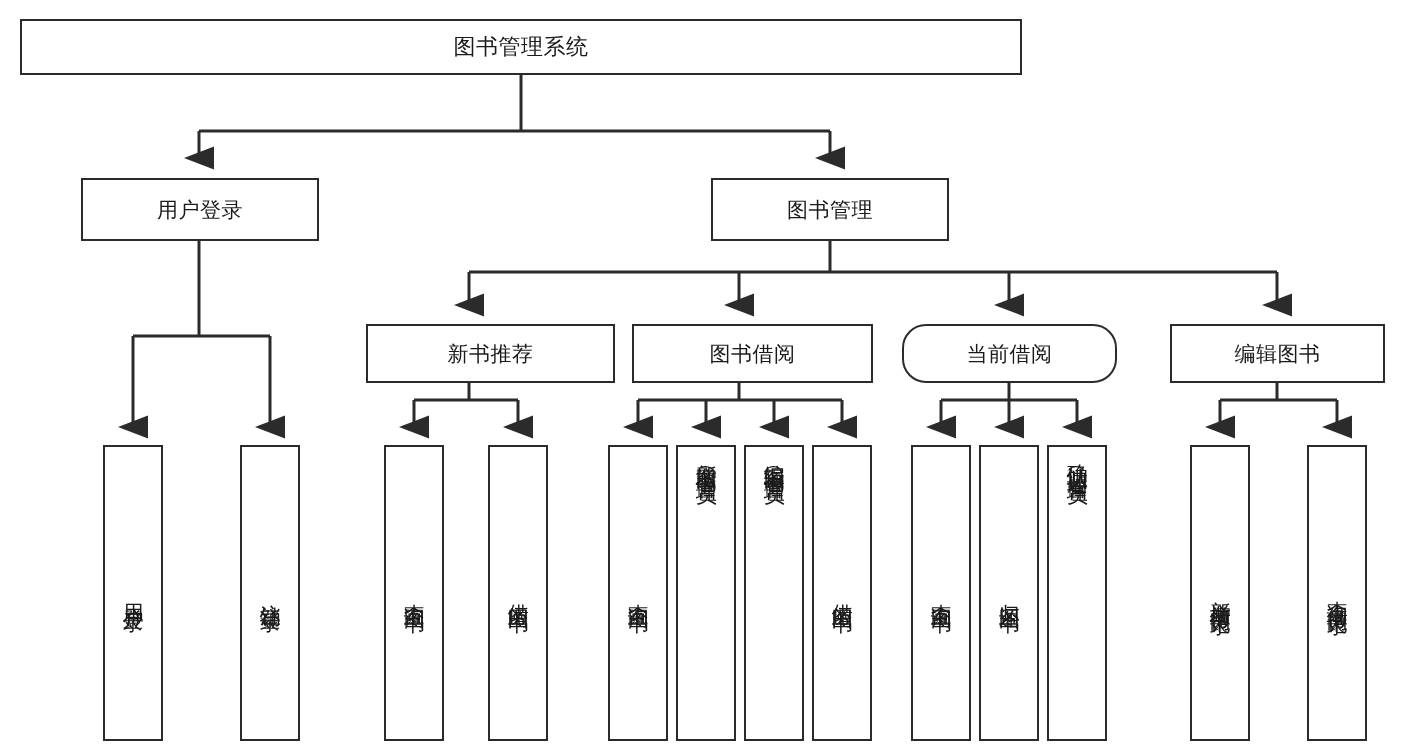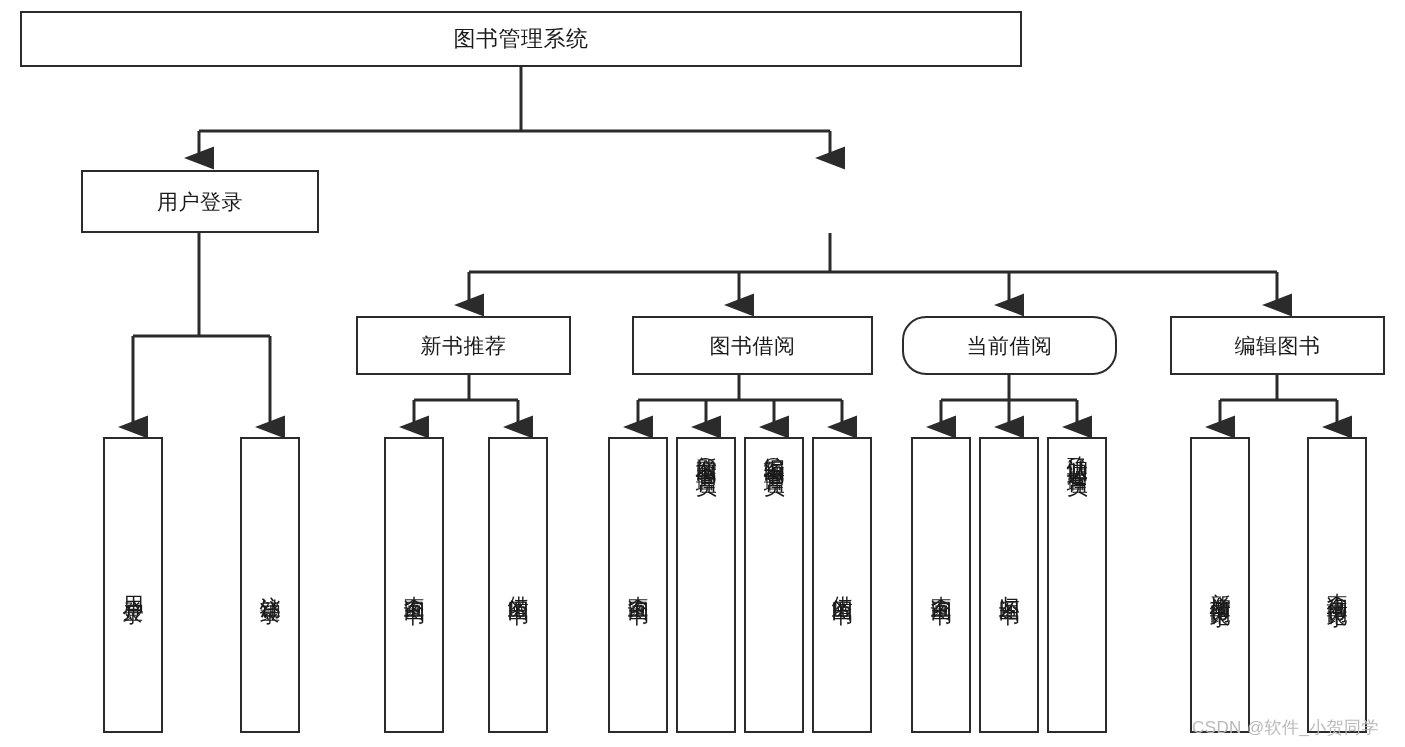--- a/index.html
+++ b/index.html
@@ -28,20 +28,21 @@
   }
   .node-box {
     position: absolute;
     box-sizing: border-box;
     background: #ffffff;
     border: 2px solid #2b2b2b;
     display: flex;
     align-items: center;
     justify-content: center;
     overflow: hidden;
+    margin-top: 8px;
   }
   .node-label {
     color: #1a1a1a;
     font-family: "Liberation Sans", "DejaVu Sans", sans-serif;
     white-space: nowrap;
     letter-spacing: 0.5px;
   }
   .node-box.horizontal .node-label {
     font-size: 21px;
     line-height: 1.1;
@@ -135,22 +136,25 @@
     </g>
   </svg>
 
   <div class="node-box root horizontal" style="left:20px; top:11px; width:1002px; height:56px;">
     <span class="node-label">图书管理系统</span>
   </div>
 
   <div class="node-box horizontal" style="left:81px; top:170px; width:238px; height:63px;">
     <span class="node-label">用户登录</span>
   </div>
-
-  <div class="node-box horizontal" style="left:356px; top:316px; width:215px; height:59px;">
+  <div class="node-box horizontal" style="left:711px; top:170px; width:238px; height:63px;">
+    <span class="node-label">图书管理</span>
+  </div>
+
+  <div class="node-box horizontal" style="left:366px; top:316px; width:249px; height:59px;">
     <span class="node-label">新书推荐</span>
   </div>
   <div class="node-box horizontal" style="left:632px; top:316px; width:241px; height:59px;">
     <span class="node-label">图书借阅</span>
   </div>
   <div class="node-box horizontal" style="left:902px; top:316px; width:215px; height:59px;border-radius:24px;">
     <span class="node-label">当前借阅</span>
   </div>
   <div class="node-box horizontal" style="left:1170px; top:316px; width:215px; height:59px;">
     <span class="node-label">编辑图书</span>
@@ -193,15 +197,14 @@
     <span class="node-label">确认归还（管理员）</span>
   </div>
 
   <div class="node-box vertical center-v" style="left:1190px; top:437px; width:60px; height:296px;">
     <span class="node-label">新增借阅记录</span>
   </div>
   <div class="node-box vertical center-v" style="left:1307px; top:437px; width:60px; height:296px;">
     <span class="node-label">查询借阅记录</span>
   </div>
 
-  <div class="watermark" style="left:1192px; top:716px;">CSDN @软件_小贺同学</div>
 
 </div>
 
 </body></html>

